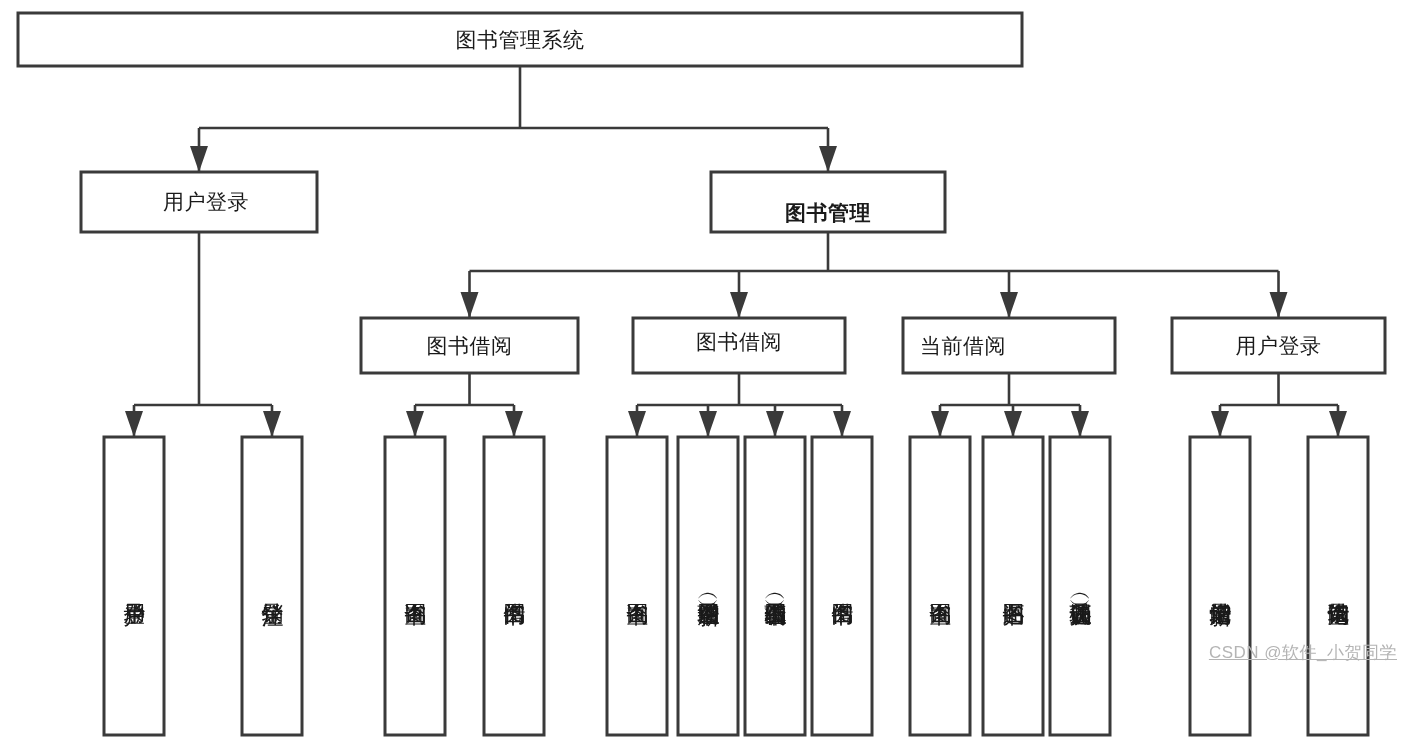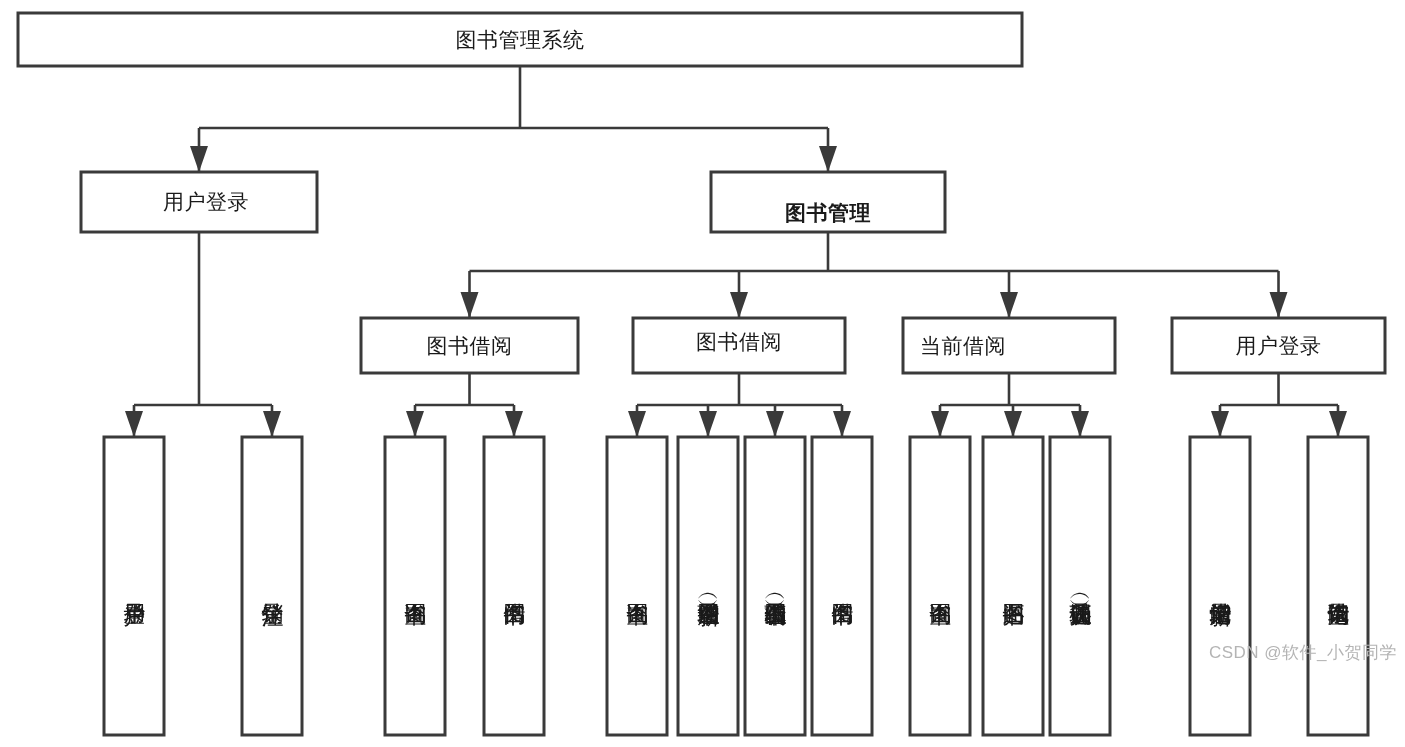--- a/index.html
+++ b/index.html
@@ -66,20 +66,21 @@
     pointer-events: none;
   }
   .watermark {
     position: absolute;
     right: 8px;
     bottom: 4px;
     color: #b4b4b4;
     font-size: 17px;
     letter-spacing: 0.5px;
     white-space: nowrap;
+    text-decoration: underline;
   }
 </style>
 </head>
 <body>
 
 <div id="diagram-root">
 
   <svg id="flow-svg" viewBox="0 0 1405 747">
     <g id="connectors-layer">
         <line x1="520" y1="66" x2="520" y2="128" class="conn"></line>

